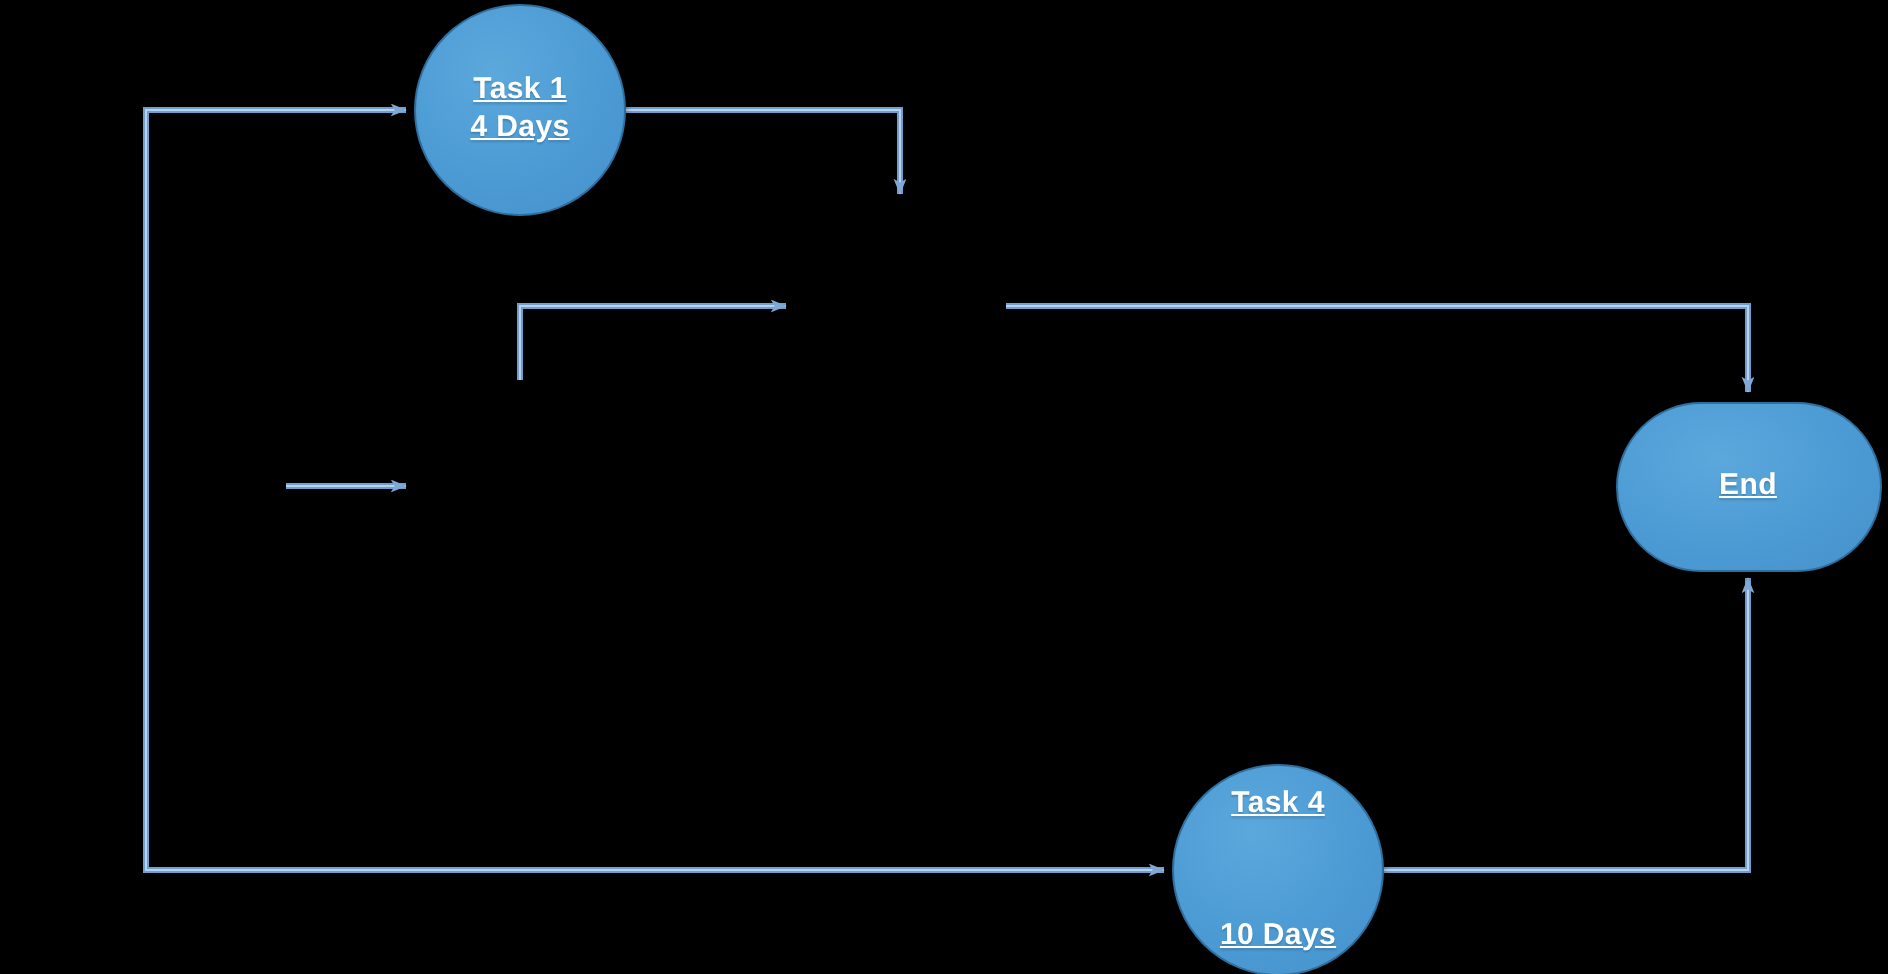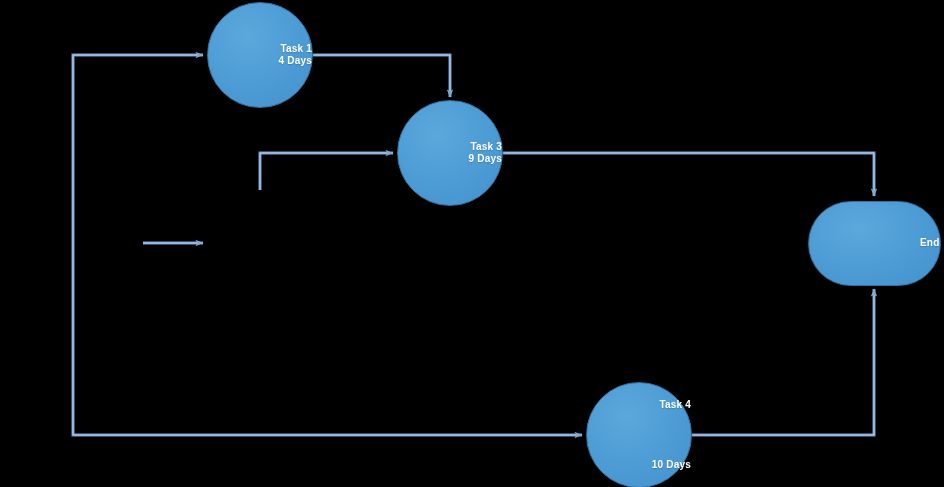--- a/index.html
+++ b/index.html
@@ -20,32 +20,33 @@
     left: 0;
     top: 0;
     width: 944px;
     height: 487px;
   }
   .node {
     position: absolute;
     box-sizing: border-box;
     display: flex;
     flex-direction: column;
-    align-items: flex-end;
+    align-items: center;
     justify-content: center;
     color: #ffffff;
     font-weight: bold;
-    font-size: 10px;
+    font-size: 15px;
     line-height: 1.25;
     letter-spacing: 0.2px;
     text-align: center;
     background: #4C9BD4;
     border: 1.4px solid #2E6F9E;
     z-index: 5;
     text-shadow: 0 1px 1px rgba(0,0,0,0.18);
+    text-decoration: underline;
   }
   .node.circle {
     border-radius: 50%;
     background: radial-gradient(circle at 38% 32%, #5BA8DC 0%, #4C9BD4 55%, #4691CB 100%);
     box-shadow: 0 2px 3px rgba(0,0,0,0.35);
   }
   .node.pill {
     border-radius: 999px;
     background: radial-gradient(ellipse at 38% 32%, #5BA8DC 0%, #4C9BD4 55%, #4691CB 100%);
     box-shadow: 0 2px 3px rgba(0,0,0,0.35);
@@ -81,24 +82,20 @@
       </g>
   </svg>
 
 
   <div class="node circle" style="width: 106px; height: 106px; left: 207px; top: 2px;">
     <span class="line1">Task 1</span>
     <span class="line2">4 Days</span>
   </div>
 
 
-  <div class="node circle" style="width: 106px; height: 106px; left: 397px; top: 100px;">
-    <span class="line1">Task 3</span>
-    <span class="line2">9 Days</span>
-  </div>
 
   <div class="node circle" style="width: 106px; height: 106px; left: 586px; top: 382px; gap: 47px;">
     <span class="line1">Task 4</span>
     <span class="line2">10 Days</span>
   </div>
 
   <div class="node pill" style="width: 133px; height: 85px; left: 807.5px; top: 200.5px;">
     <span class="line1">End</span>
   </div>
 

